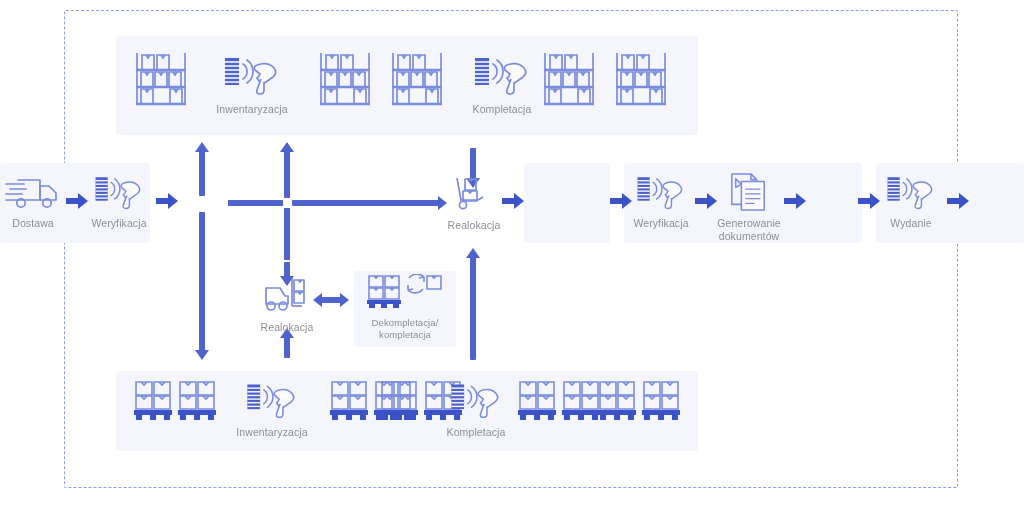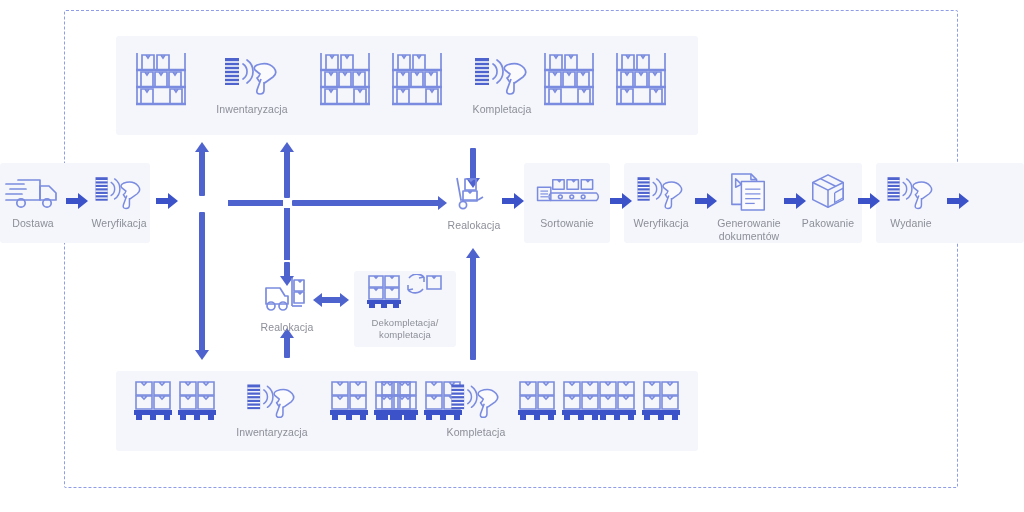--- a/index.html
+++ b/index.html
@@ -532,42 +532,20 @@
     </div>
     <div class="cap">Realokacja</div>
   </div>
 
   <div class="abs" style="left:502px;top:193px;">
     <svg class="steparrow" viewBox="0 0 22 16">
         <path d="M0 5 h12 v-5 l10 8 l-10 8 v-5 h-12z" fill="#3b52c9"></path>
       </svg>
   </div>
 
-  <div class="abs node" style="left:527px;top:174px;width:80px;">
-    <div class="art">
-      <svg width="70" height="38" viewBox="0 0 70 40">
-        <g fill="none" stroke="#7b8ce0" stroke-width="1.6" stroke-linejoin="round">
-          <path d="M4 14 h14 v14 h-14z"></path>
-          <g stroke-width="1.2">
-            <line x1="7" y1="18" x2="15" y2="18"></line>
-              <line x1="7" y1="21" x2="15" y2="21"></line>
-            <line x1="7" y1="24" x2="15" y2="24"></line>
-          </g>
-          <path d="M20 6 h12 v10 h-12z M25 6 l2 2 l2 -2"></path>
-          <path d="M35 6 h12 v10 h-12z M40 6 l2 2 l2 -2"></path>
-          <path d="M50 6 h12 v10 h-12z M55 6 l2 2 l2 -2"></path>
-          <path d="M18 20 h48 a5 5 0 0 1 0 8 h-48 a5 5 0 0 1 0 -8z"></path>
-          <circle cx="28" cy="24" r="2"></circle>
-            <circle cx="40" cy="24" r="2"></circle>
-            <circle cx="52" cy="24" r="2"></circle>
-        </g>
-      </svg>
-    </div>
-    <div class="cap">Sortowanie</div>
-  </div>
 
   <div class="abs" style="left:610px;top:193px;">
     <svg class="steparrow" viewBox="0 0 22 16">
         <path d="M0 5 h12 v-5 l10 8 l-10 8 v-5 h-12z" fill="#3b52c9"></path>
       </svg>
   </div>
 
   <div class="abs node" style="left:630px;top:172px;width:62px;">
     <div class="art">
       <svg width="58" height="40" viewBox="0 0 62 46">
@@ -619,34 +597,20 @@
     <div class="cap">Generowanie
 dokumentów</div>
   </div>
 
   <div class="abs" style="left:784px;top:193px;">
     <svg class="steparrow" viewBox="0 0 22 16">
         <path d="M0 5 h12 v-5 l10 8 l-10 8 v-5 h-12z" fill="#3b52c9"></path>
       </svg>
   </div>
 
-  <div class="abs node" style="left:797px;top:172px;width:62px;">
-    <div class="art">
-      <svg width="46" height="40" viewBox="0 0 46 42">
-        <g fill="none" stroke="#7b8ce0" stroke-width="1.6" stroke-linejoin="round">
-          <path d="M23 3 l16 8 v18 l-16 8 l-16 -8 v-18z"></path>
-          <path d="M7 11 l16 8 l16 -8"></path>
-          <line x1="23" y1="19" x2="23" y2="37"></line>
-          <path d="M15 7 l16 8"></path>
-          <path d="M30 22 l9 -5 M30 22 v10 l9 -5 v-10" stroke-width="1.4"></path>
-        </g>
-      </svg>
-    </div>
-    <div class="cap">Pakowanie</div>
-  </div>
 
   <div class="abs" style="left:858px;top:193px;">
     <svg class="steparrow" viewBox="0 0 22 16">
         <path d="M0 5 h12 v-5 l10 8 l-10 8 v-5 h-12z" fill="#3b52c9"></path>
       </svg>
   </div>
 
   <div class="abs node" style="left:880px;top:172px;width:62px;align-items:center;">
     <div class="art">
       <svg width="58" height="40" viewBox="0 0 62 46">

